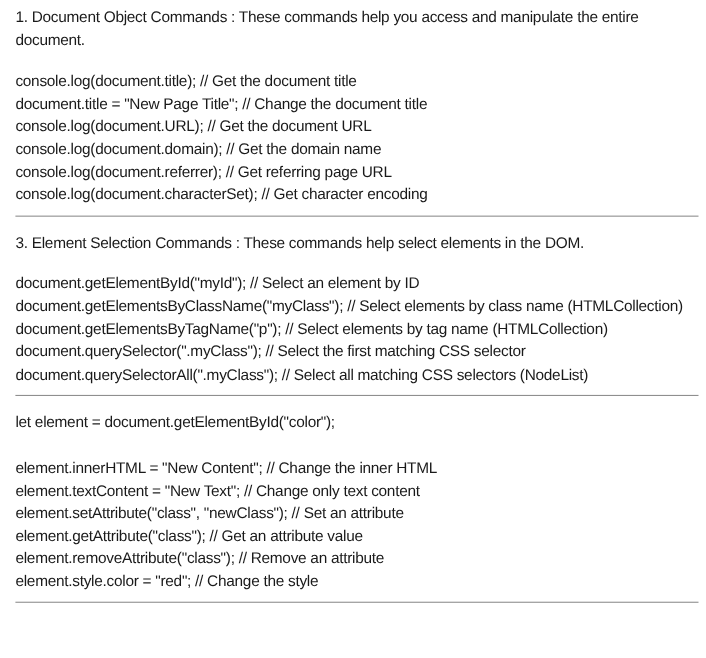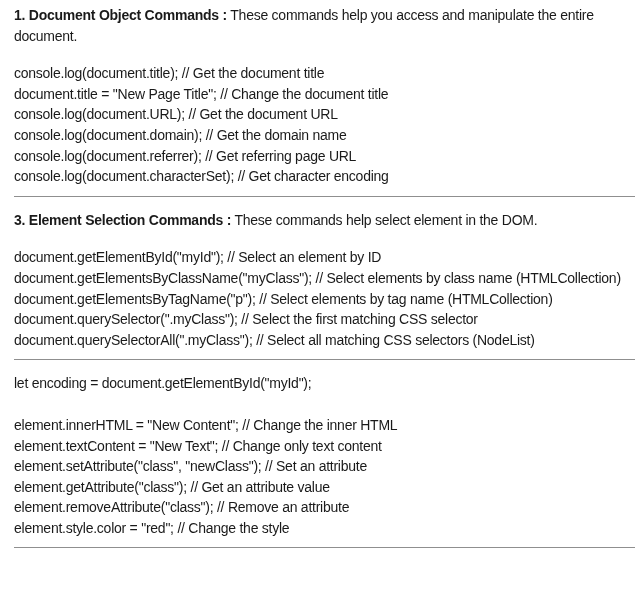--- a/index.html
+++ b/index.html
@@ -16,21 +16,21 @@
     font-family: "Liberation Sans", "DejaVu Sans", sans-serif;
     font-size: 14px;
     letter-spacing: -0.25px;
     line-height: 20.6px;
     color: #1a1a1a;
   }
   .section { margin: 0; }
   .section-heading {
     margin: 0 0 17px 0;
   }
-  .heading-bold { font-weight: bold; }
+  .heading-bold { font-weight: normal; }
   .code-blocks { margin: 0; }
   .code-block {
     margin: 12px 0 21px 0;
   }
   .code-block:last-child {
     margin-bottom: 9px;
   }
   .code-line {
     white-space: nowrap;
   }
@@ -46,26 +46,26 @@
 
 <div class="section">
   <p class="section-heading"><span class="heading-bold">1. Document Object Commands :</span><span> These commands help you access and manipulate the entire document.</span></p>
   <div class="code-blocks">
       <p class="code-block"><span class="code-line">console.log(document.title); // Get the document title</span><br><span class="code-line">document.title = "New Page Title"; // Change the document title</span><br><span class="code-line">console.log(document.URL); // Get the document URL</span><br><span class="code-line">console.log(document.domain); // Get the domain name</span><br><span class="code-line">console.log(document.referrer); // Get referring page URL</span><br><span class="code-line">console.log(document.characterSet); // Get character encoding</span></p>
     </div>
   <hr class="divider">
 </div>
 
 <div class="section">
-  <p class="section-heading"><span class="heading-bold">3. Element Selection Commands :</span><span> These commands help select element in the DOM.</span></p>
+  <p class="section-heading"><span class="heading-bold">3. Element Selection Commands :</span><span> These commands help select elements in the DOM.</span></p>
   <div class="code-blocks">
       <p class="code-block"><span class="code-line">document.getElementById("myId"); // Select an element by ID</span><br><span class="code-line">document.getElementsByClassName("myClass"); // Select elements by class name (HTMLCollection)</span><br><span class="code-line">document.getElementsByTagName("p"); // Select elements by tag name (HTMLCollection)</span><br><span class="code-line">document.querySelector(".myClass"); // Select the first matching CSS selector</span><br><span class="code-line">document.querySelectorAll(".myClass"); // Select all matching CSS selectors (NodeList)</span></p>
     </div>
   <hr class="divider">
 </div>
 
 <div class="section">
   <div class="code-blocks">
-      <p class="code-block"><span class="code-line">let encoding = document.getElementById("myId");</span></p>
+      <p class="code-block"><span class="code-line">let element = document.getElementById("color");</span></p>
       <p class="code-block"><span class="code-line">element.innerHTML = "New Content"; // Change the inner HTML</span><br><span class="code-line">element.textContent = "New Text"; // Change only text content</span><br><span class="code-line">element.setAttribute("class", "newClass"); // Set an attribute</span><br><span class="code-line">element.getAttribute("class"); // Get an attribute value</span><br><span class="code-line">element.removeAttribute("class"); // Remove an attribute</span><br><span class="code-line">element.style.color = "red"; // Change the style</span></p>
     </div>
   <hr class="divider">
 </div>
 
 </body></html>

